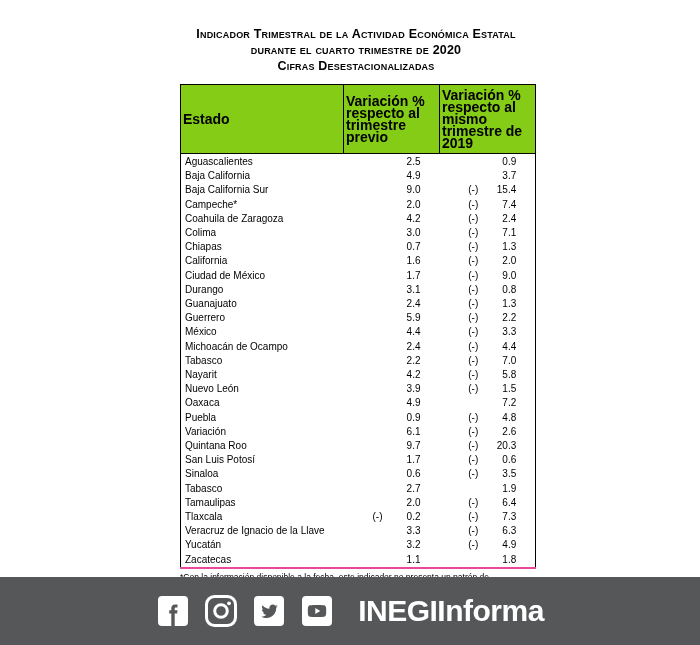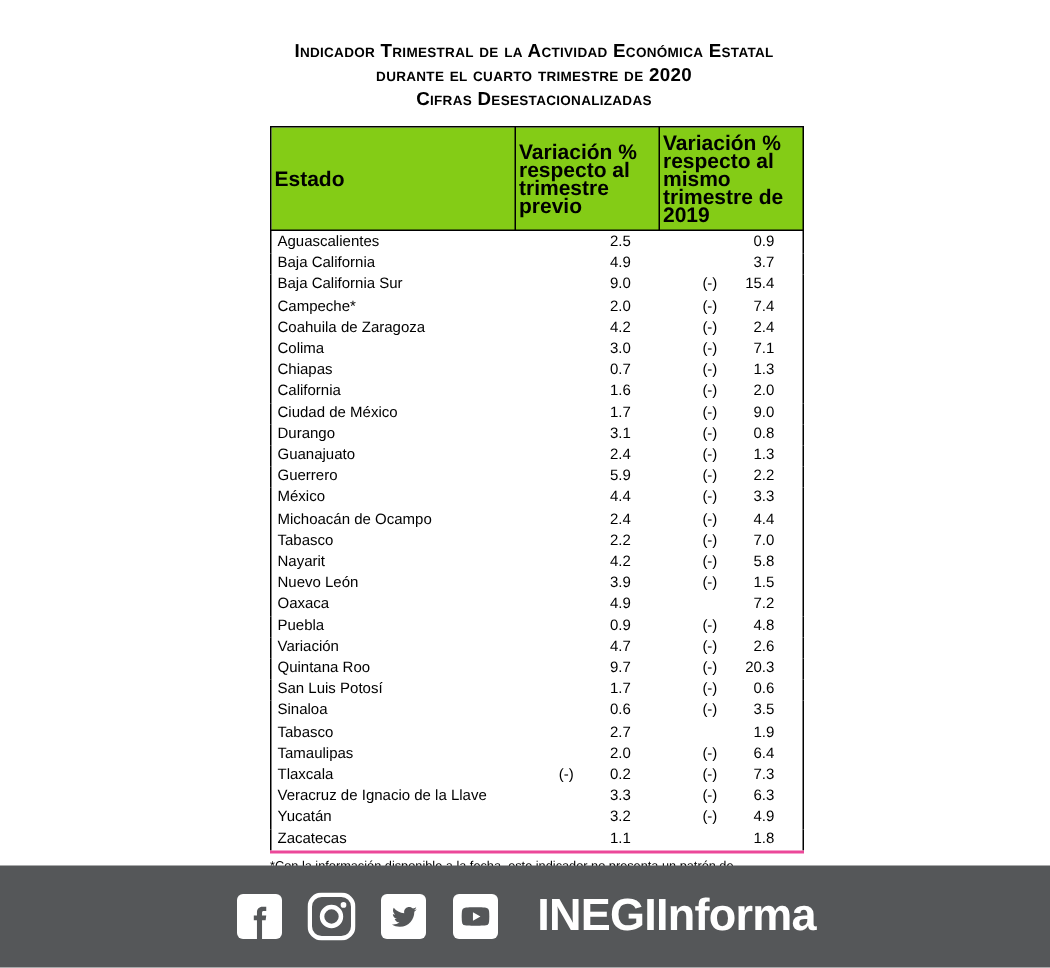--- a/index.html
+++ b/index.html
@@ -452,21 +452,21 @@
                 <span class="sign">(-)</span>
                 <span class="num">4.8</span>
               </span>
             </td>
           </tr>
           <tr>
             <td class="name">Variación</td>
             <td class="val">
               <span class="val-inner">
                 <span class="sign"></span>
-                <span class="num">4.7</span>
+                <span class="num">6.1</span>
               </span>
             </td>
             <td class="val">
               <span class="val-inner">
                 <span class="sign">(-)</span>
                 <span class="num">2.6</span>
               </span>
             </td>
           </tr>
           <tr>

